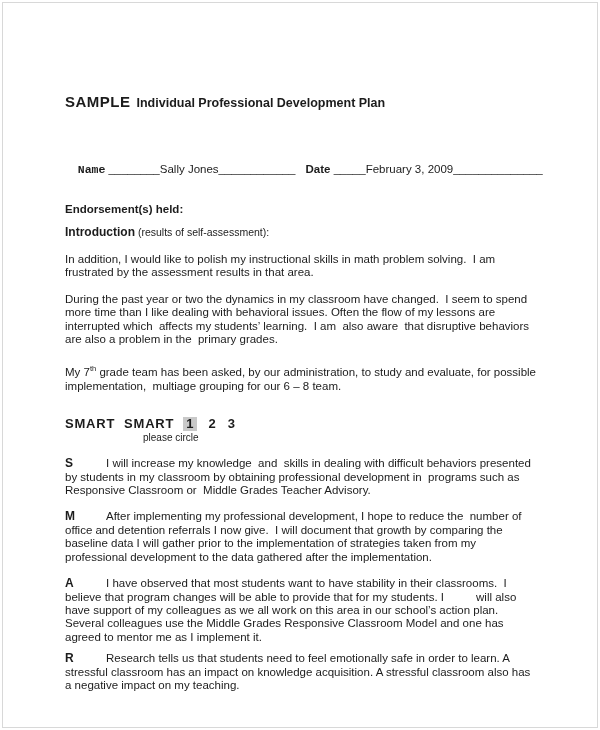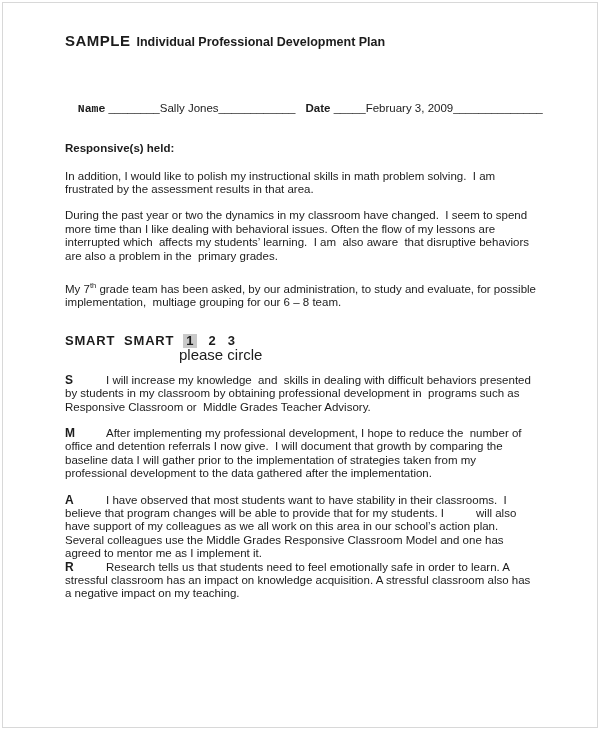--- a/index.html
+++ b/index.html
@@ -8,21 +8,21 @@
     width: 600px; height: 730px;
     font-family: "Liberation Sans", "DejaVu Sans", sans-serif;
     color: #1c1c1c;
     overflow: hidden;
   }
   .sheet {
     width: 596px; height: 726px;
     margin: 2px;
     border: 1px solid #d8d8d8;
     background: #ffffff;
-    padding: 29px 60px 0 62px;
+    padding: 90px 60px 0 62px;
     overflow: hidden;
   }
   .pre { white-space: pre-wrap; }
 
   .title { font-size: 12.5px; line-height: 18px; }
   .title .badge {
     font-weight: bold; font-size: 15px; letter-spacing: 0.5px;
   }
   .title .title-text { margin-left: 6px; }
 
@@ -42,37 +42,37 @@
   .introduction { margin-top: 9px; font-size: 11.5px; line-height: 13.5px; }
   .introduction .lbl { font-weight: bold; font-size: 12px; }
   .introduction .sub { font-size: 10.5px; }
 
   p.body-para {
     font-size: 11.5px; line-height: 13.4px;
   }
   .mt13 { margin-top: 13px; }
   .mt14 { margin-top: 14px; }
   .mt9  { margin-top: 20px; }
-  .mt8  { }
+  .mt8  { margin-top: 8px; }
   sup { font-size: 7.5px; vertical-align: super; line-height: 0; }
 
   .smart-heading {
     margin-top: 24px;
     font-size: 13px; font-weight: bold; letter-spacing: 0.8px;
     line-height: 14px;
   }
   .smart-heading .goal-num {
     display: inline-block; margin-left: 12px; letter-spacing: 0;
   }
   .smart-heading .goal-num.circled {
     background: #c9c9c9; padding: 0 3px; margin-left: 9px;
   }
   .smart-note {
-    font-size: 15px; font-weight: normal; letter-spacing: 0;
-    line-height: 11px; margin-left: 114px; margin-top: 1px;
+    font-size: 10px; font-weight: normal; letter-spacing: 0;
+    line-height: 11px; margin-left: 78px; margin-top: 1px;
   }
 
   .smart-item { font-size: 11.5px; line-height: 13.4px; }
   .smart-letter {
     display: inline-block; width: 41px;
     font-weight: bold; font-size: 12px;
     white-space: normal;
   }
 </style>
 </head>
@@ -83,23 +83,26 @@
   <h1 class="title">
     <span class="badge">SAMPLE</span><span class="title-text">Individual Professional Development Plan</span>
   </h1>
 
   <div class="field-line">
     <span class="lbl">Name</span> <span>________Sally Jones____________ </span><span class="lbl2">Date</span> <span>_____February 3, 2009______________</span>
   </div>
 
 
   <div class="endorsements">
-    <span class="lbl">Responsive(s) held:</span>
+    <span class="lbl">Endorsement(s) held:</span>
   </div>
 
+  <div class="introduction">
+    <span class="lbl">Introduction</span><span class="sub"> (results of self-assessment):</span>
+  </div>
 
   <p class="body-para pre mt14">In addition, I would like to polish my instructional skills in math problem solving.  I am frustrated by the assessment results in that area.</p>
 
   <p class="body-para pre mt13">During the past year or two the dynamics in my classroom have changed.  I seem to spend more time than I like dealing with behavioral issues. Often the flow of my lessons are interrupted which  affects my students’ learning.  I am  also aware  that disruptive behaviors are also a problem in the  primary grades.</p>
 
   <p class="body-para mt9"><span class="pre">My 7</span><sup>th</sup><span class="pre"> grade team has been asked, by our administration, to study and evaluate, for possible implementation,  multiage grouping for our 6 – 8 team.</span></p>
 
   <div class="smart-heading">
     <span class="pre">SMART  SMART</span><span class="goal-num circled">1</span><span class="goal-num">2</span><span class="goal-num">3</span>
     <div class="smart-note">please circle</div>

